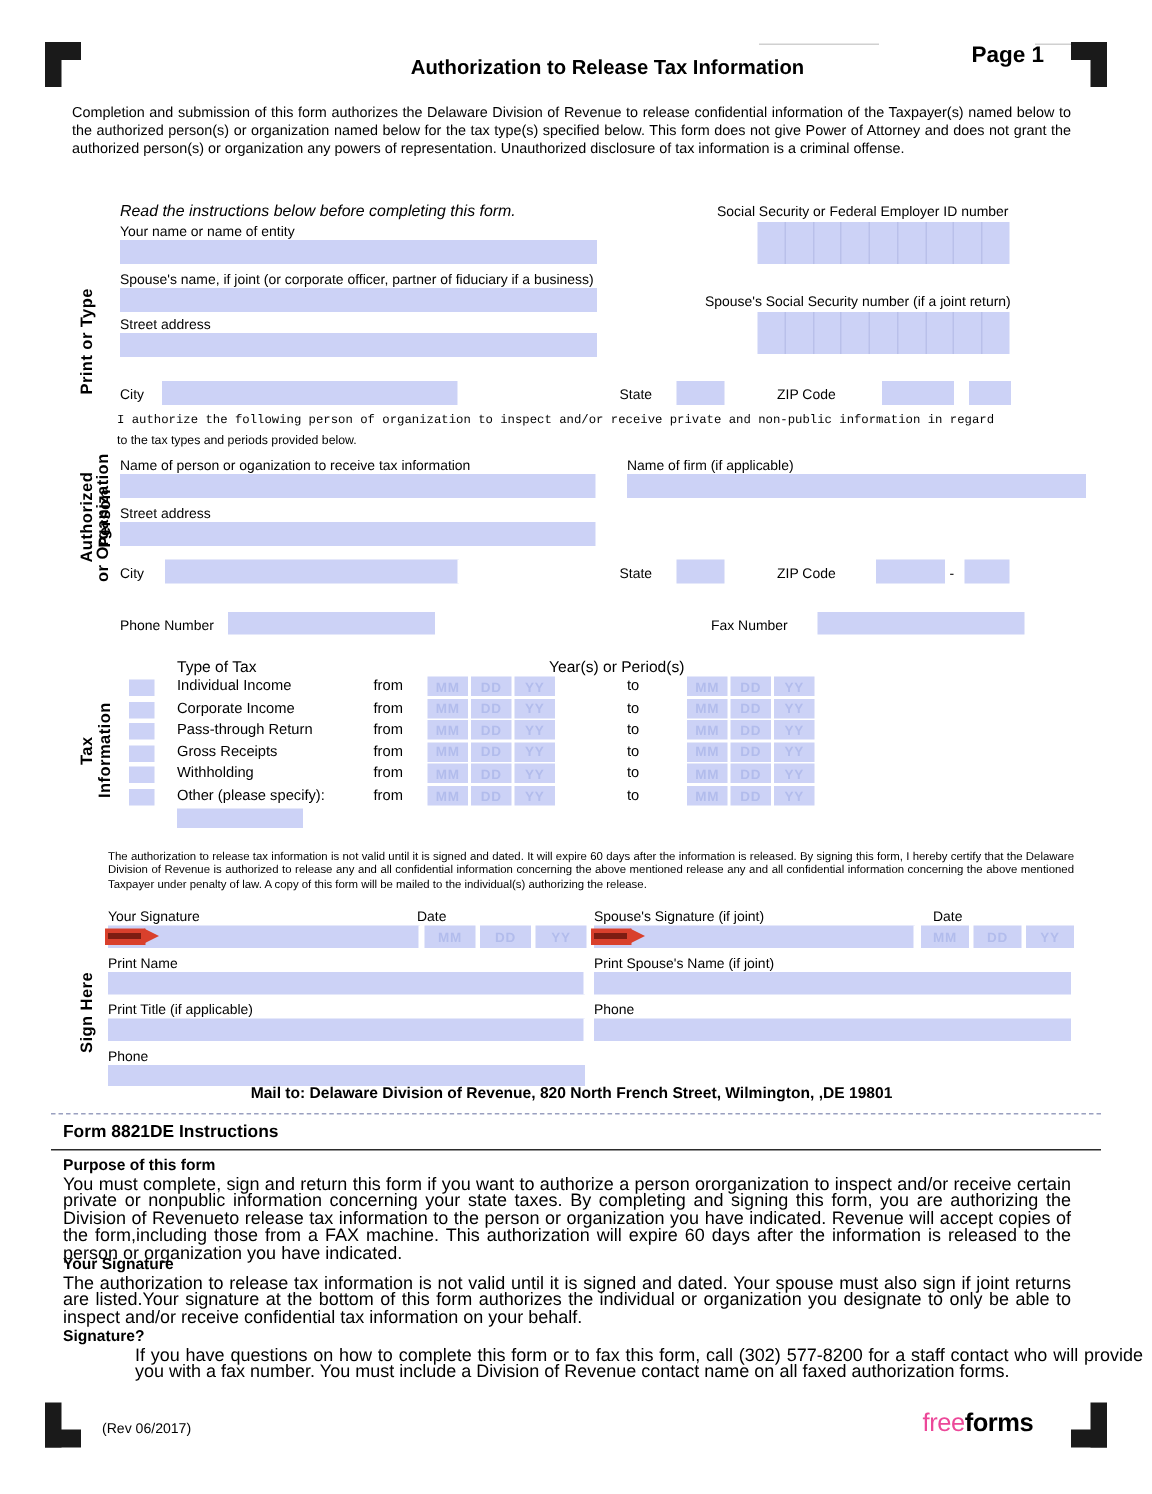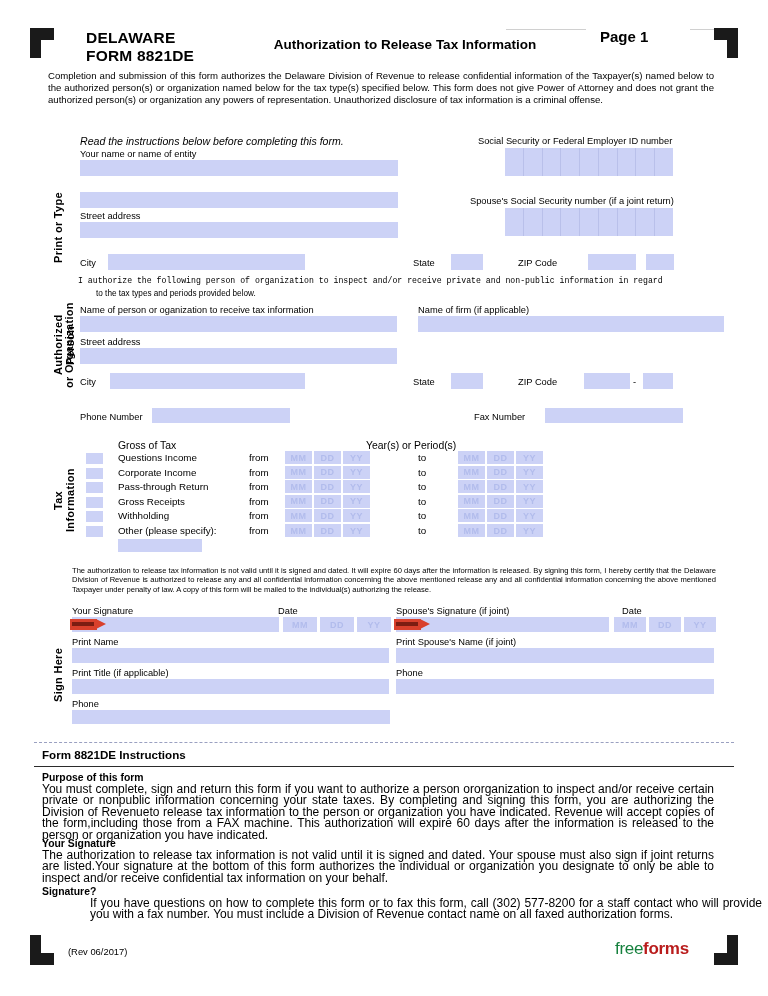--- a/index.html
+++ b/index.html
@@ -26,21 +26,21 @@
   .corner.bl{left:30px;top:935px;}
   .corner.bl .a{left:0;bottom:0;width:24px;height:12px;}
   .corner.bl .b{left:0;bottom:0;width:11px;height:30px;}
   .corner.br{left:714px;top:935px;}
   .corner.br .a{right:0;bottom:0;width:24px;height:12px;}
   .corner.br .b{right:0;bottom:0;width:11px;height:30px;}
 
   
   .hdr-title{position:absolute;left:86px;top:29px;font-size:15.5px;font-weight:bold;line-height:18px;letter-spacing:.2px;}
   .hdr-center{position:absolute;left:240px;top:37px;width:330px;text-align:center;font-size:13.5px;font-weight:bold;}
-  .hdr-page{position:absolute;left:600px;top:28px;width:96px;text-align:left;font-size:15px;font-weight:bold;}
+  .hdr-page{position:absolute;left:600px;top:28px;width:96px;text-align:right;font-size:15px;font-weight:bold;}
   .hdr-rule{position:absolute;top:29px;height:1px;background:#d0d0d0;}
   .hdr-rule.l{left:506px;width:80px;}
   .hdr-rule.r{left:690px;width:24px;}
 
   .intro{position:absolute;left:48px;top:70px;width:666px;font-size:9.6px;line-height:11.9px;text-align:justify;}
 
   
   .vlabel{position:absolute;font-size:11px;font-weight:bold;
     writing-mode:vertical-rl;transform:rotate(180deg);
     text-align:center;letter-spacing:.3px;line-height:12px;}
@@ -71,22 +71,22 @@
   
   .mailto{position:absolute;left:48px;top:724px;width:666px;text-align:center;font-size:10.4px;font-weight:bold;}
   .dashrule{position:absolute;left:34px;top:742px;width:700px;border-top:1px dashed #9aa0c0;height:0;}
   .instr-head{position:absolute;left:42px;top:748px;font-size:11.6px;font-weight:bold;}
   .solidrule{position:absolute;left:34px;top:766px;width:700px;height:1px;background:#2b2b2b;}
   .sec-h{position:absolute;left:42px;font-size:10.4px;font-weight:bold;}
   .sec-p{position:absolute;left:42px;width:672px;font-size:12px;line-height:11.4px;text-align:justify;}
 
   .rev{position:absolute;left:68px;top:946px;font-size:9.4px;}
   .logo{position:absolute;left:615px;top:939px;font-size:17px;font-weight:bold;letter-spacing:-.3px;}
-  .logo .f1{color:#15803d;font-weight:normal;}
-  .logo .f2{color:#b91c1c;font-weight:bold;}
+  .logo .f1{color:#ec4899;font-weight:normal;}
+  .logo .f2{color:#000000;font-weight:bold;}
 </style>
 </head>
 <body>
 
 <div class="page">
 
   <div class="corner tl">
       <div class="v a"></div>
       <div class="v b"></div>
     </div>
@@ -96,24 +96,20 @@
     </div>
   <div class="corner bl">
       <div class="v a"></div>
       <div class="v b"></div>
     </div>
   <div class="corner br">
       <div class="v a"></div>
       <div class="v b"></div>
     </div>
 
-  <div class="hdr-title">
-    <div>DELAWARE</div>
-    <div>FORM 8821DE</div>
-  </div>
   <div class="hdr-rule l"></div>
   <div class="hdr-rule r"></div>
   <div class="hdr-center">Authorization to Release Tax Information</div>
   <div class="hdr-page">Page 1</div>
 
   <div class="intro">Completion and submission of this form authorizes the Delaware Division of Revenue to release confidential information of the Taxpayer(s) named below to the authorized person(s) or organization named below for the tax type(s) specified below. This form does not give Power of Attorney and does not grant the authorized person(s) or organization any powers of representation. Unauthorized disclosure of tax information is a criminal offense.</div>
 
   <div class="vlabel" style="left:52px;top:188px;height:80px;">Print or Type</div>
 
   <div class="lbl it" style="left:80px;top:136px;">Read the instructions below before completing this form.</div>
@@ -126,20 +122,21 @@
       <i></i>
       <i></i>
       <i></i>
       <i></i>
       <i></i>
       <i></i>
       <i></i>
       <i></i>
   </div>
 
+  <div class="lbl" style="left:80px;top:181px;">Spouse's name, if joint (or corporate officer, partner of fiduciary if a business)</div>
   <div class="fld" style="left:80px;top:192px;width:318px;height:16px;"></div>
 
   <div class="lbl" style="left:470px;top:196px;">Spouse's Social Security number (if a joint return)</div>
   <div class="ssnbox" style="left:505px;top:208px;width:168px;height:28px;">
     <i></i>
       <i></i>
       <i></i>
       <i></i>
       <i></i>
       <i></i>
@@ -156,21 +153,21 @@
   <div class="lbl" style="left:413px;top:258px;">State</div>
   <div class="fld" style="left:451px;top:254px;width:32px;height:16px;"></div>
   <div class="lbl" style="left:518px;top:258px;">ZIP Code</div>
   <div class="fld" style="left:588px;top:254px;width:48px;height:16px;"></div>
   <div class="fld" style="left:646px;top:254px;width:28px;height:16px;"></div>
 
   <div class="vlabel" style="left:52px;top:300px;height:90px;">Authorized Person</div>
   <div class="vlabel" style="left:63px;top:300px;height:90px;">or Organization</div>
 
   <div class="lbl sm" style="left:78px;top:275px;font-size:8.2px;font-family:Liberation Mono, monospace;">I authorize the following person of organization to inspect and/or receive private and non-public information in regard</div>
-  <div class="lbl sm" style="left:96px;top:288px;font-size:8.2px;">to the tax types and periods provided below.</div>
+  <div class="lbl sm" style="left:78px;top:288px;font-size:8.2px;">to the tax types and periods provided below.</div>
 
   <div class="lbl" style="left:80px;top:305px;">Name of person or oganization to receive tax information</div>
   <div class="fld edge" style="left:80px;top:316px;width:318px;height:16px;"></div>
 
   <div class="lbl" style="left:418px;top:305px;">Name of firm (if applicable)</div>
   <div class="fld" style="left:418px;top:316px;width:306px;height:16px;"></div>
 
   <div class="lbl" style="left:80px;top:337px;">Street address</div>
   <div class="fld edge" style="left:80px;top:348px;width:318px;height:16px;"></div>
 
@@ -183,26 +180,26 @@
   <div class="lbl" style="left:633px;top:377px;">-</div>
   <div class="fld" style="left:643px;top:373px;width:30px;height:16px;"></div>
 
   <div class="lbl" style="left:80px;top:412px;">Phone Number</div>
   <div class="fld" style="left:152px;top:408px;width:138px;height:15px;"></div>
   <div class="lbl" style="left:474px;top:412px;">Fax Number</div>
   <div class="fld" style="left:545px;top:408px;width:138px;height:15px;"></div>
 
   <div class="vlabel" style="left:52px;top:460px;height:80px;">Tax Information</div>
 
-  <div class="lbl md" style="left:118px;top:440px;">Gross of Tax</div>
+  <div class="lbl md" style="left:118px;top:440px;">Type of Tax</div>
   <div class="lbl md" style="left:366px;top:440px;">Year(s) or Period(s)</div>
 
   <div id="tax-rows">
       <div class="chk" style="left:86px;top:453px;"></div>
-      <div class="lbl" style="left:118px;top:452px;font-size:9.8px;">Questions Income</div>
+      <div class="lbl" style="left:118px;top:452px;font-size:9.8px;">Individual Income</div>
       <div class="lbl" style="left:249px;top:452px;font-size:9.8px;">from</div>
       <div class="cellph" style="left:285px;top:451px;width:27px;height:13px;">MM</div>
       <div class="cellph" style="left:314px;top:451px;width:27px;height:13px;">DD</div>
       <div class="cellph" style="left:343px;top:451px;width:27px;height:13px;">YY</div>
       <div class="lbl" style="left:418px;top:452px;font-size:9.8px;">to</div>
       <div class="cellph" style="left:458px;top:451px;width:27px;height:13px;">MM</div>
       <div class="cellph" style="left:487px;top:451px;width:27px;height:13px;">DD</div>
       <div class="cellph" style="left:516px;top:451px;width:27px;height:13px;">YY</div>
       <div class="chk" style="left:86px;top:467.6px;"></div>
       <div class="lbl" style="left:118px;top:466.6px;font-size:9.8px;">Corporate Income</div>
@@ -293,20 +290,21 @@
   <div class="fld" style="left:396px;top:648px;width:318px;height:15px;"></div>
 
   <div class="lbl" style="left:72px;top:668px;">Print Title (if applicable)</div>
   <div class="lbl" style="left:396px;top:668px;">Phone</div>
   <div class="fld edge" style="left:72px;top:679px;width:318px;height:15px;"></div>
   <div class="fld" style="left:396px;top:679px;width:318px;height:15px;"></div>
 
   <div class="lbl" style="left:72px;top:699px;">Phone</div>
   <div class="fld" style="left:72px;top:710px;width:318px;height:14px;"></div>
 
+  <div class="mailto">Mail to: Delaware Division of Revenue, 820 North French Street, Wilmington, ,DE 19801</div>
   <div class="dashrule"></div>
 
   <div class="instr-head">Form 8821DE Instructions</div>
   <div class="solidrule"></div>
 
   <div class="sec-h" style="top:772px;">Purpose of this form</div>
   <div class="sec-p" style="top:784px;">You must complete, sign and return this form if you want to authorize a person ororganization to inspect and/or receive certain private or nonpublic information concerning your state taxes. By completing and signing this form, you are authorizing the Division of Revenueto release tax information to the person or organization you have indicated. Revenue will accept copies of the form,including those from a FAX machine. This authorization will expire 60 days after the information is released to the person or organization you have indicated.</div>
 
   <div class="sec-h" style="top:838px;">Your Signature</div>
   <div class="sec-p" style="top:850px;">The authorization to release tax information is not valid until it is signed and dated. Your spouse must also sign if joint returns are listed.Your signature at the bottom of this form authorizes the individual or organization you designate to only be able to inspect and/or receive confidential tax information on your behalf.</div>

